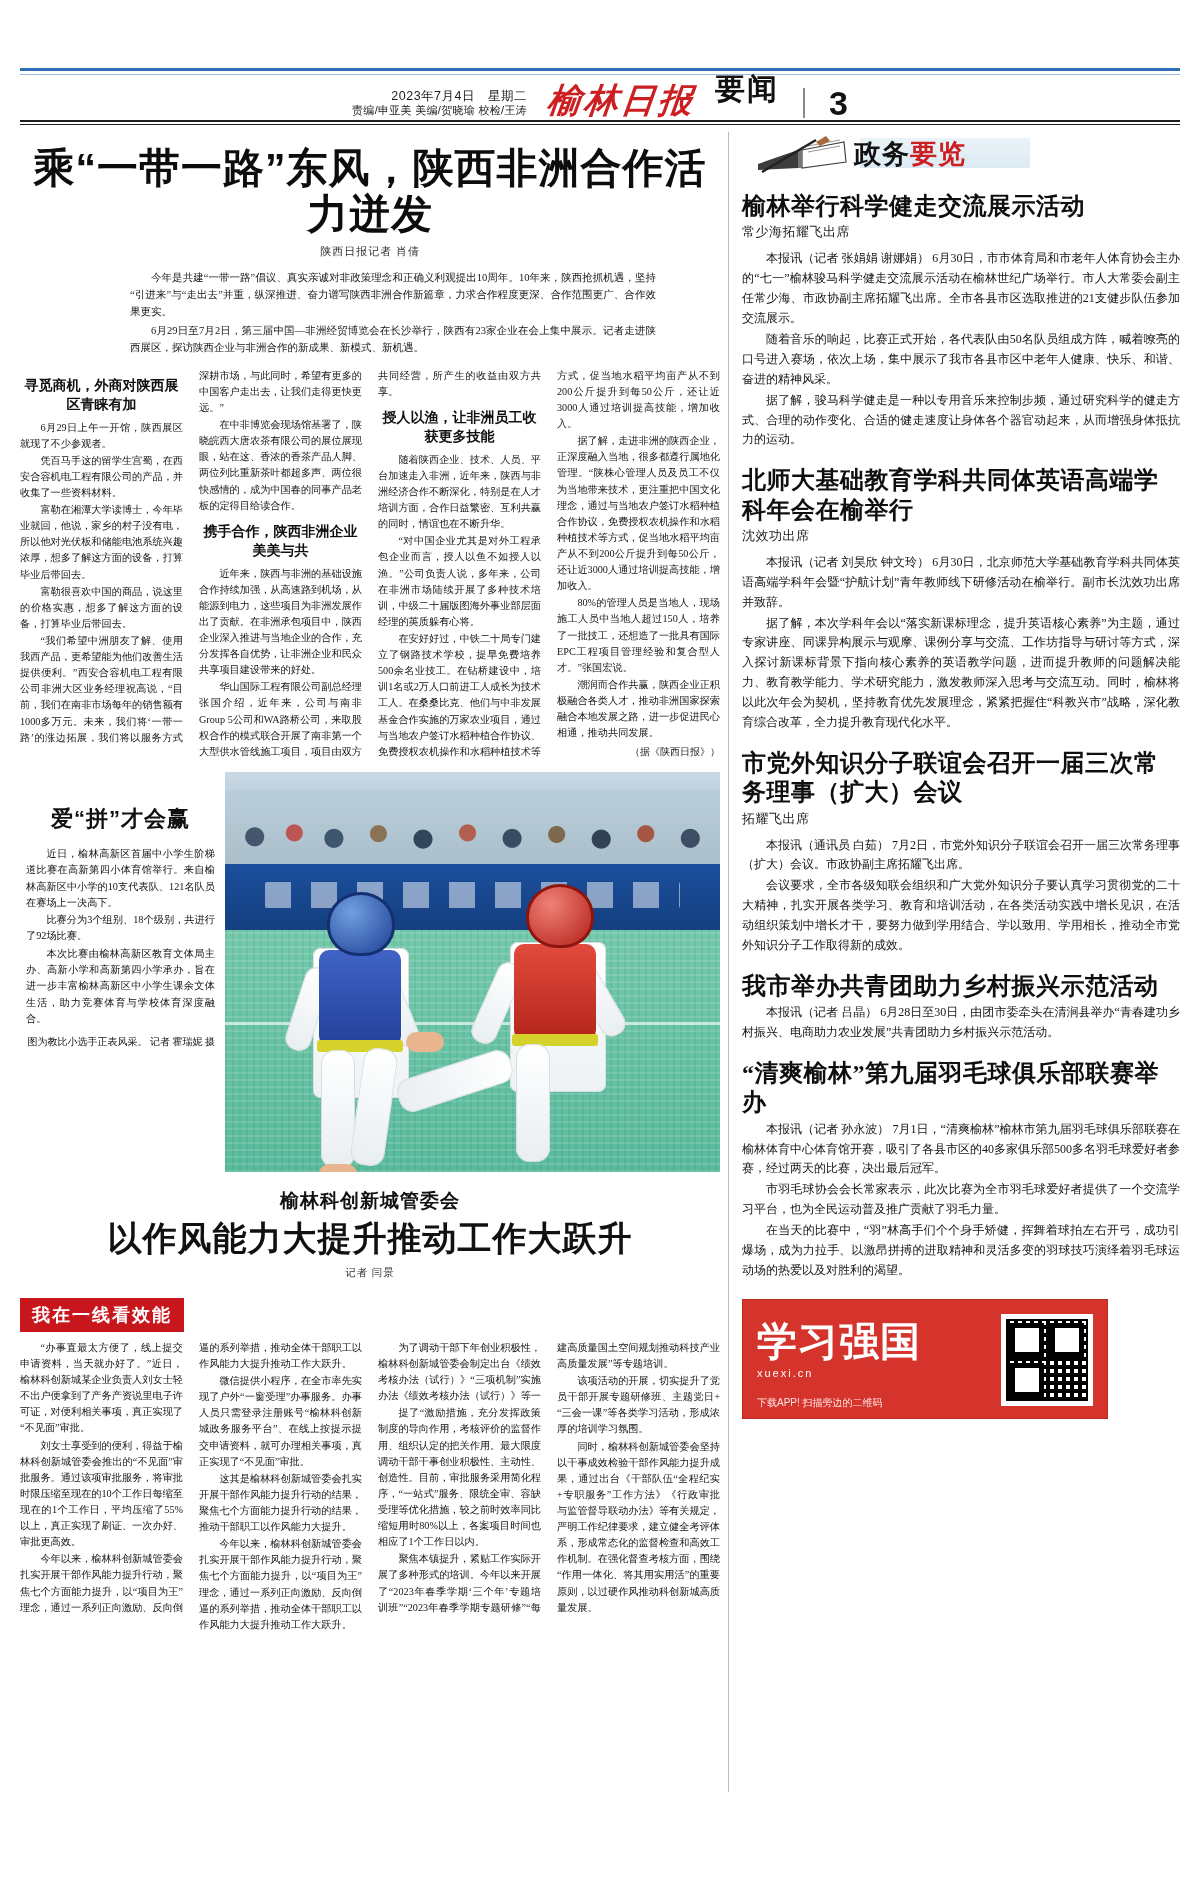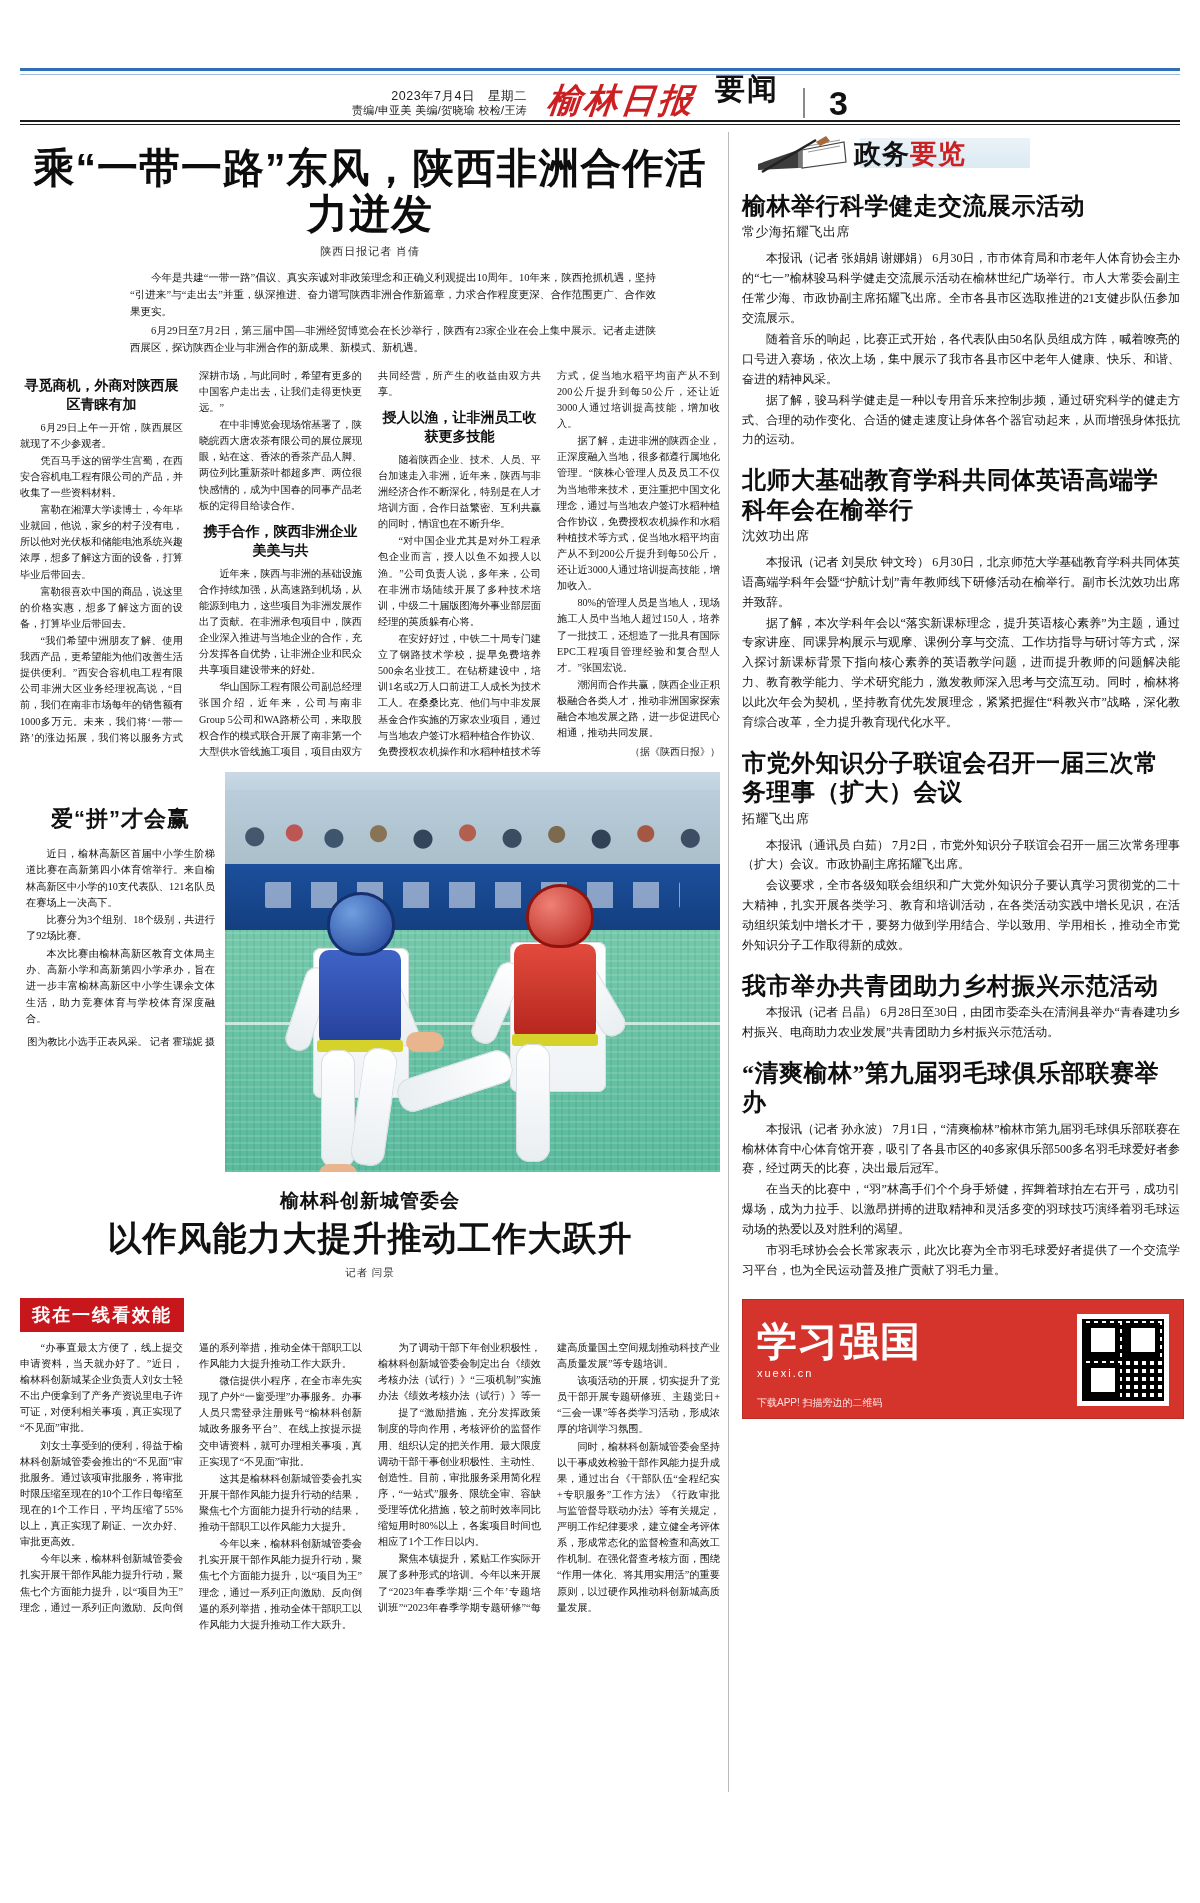--- a/index.html
+++ b/index.html
@@ -147,21 +147,21 @@
   .zw-text .yaolan{color:#cc1f22;}
 
   .r-headline{
     font-family:"Liberation Serif","DejaVu Serif",serif;font-weight:bold;
     font-size:24px;line-height:1.22;letter-spacing:.5px;color:#0f0f0f;margin:16px 0 2px 0;
   }
   .r-sub{font-size:13px;color:#1a1a1a;margin:2px 0 8px 0;letter-spacing:.5px;}
   .r-body p{font-size:12px;line-height:1.66;text-align:justify;text-indent:2em;margin:0 0 1px 0;color:#141414;}
 
   
-  .ad{position:relative;margin-top:18px;width:442px;height:120px;background:#d5342c;border:1px solid #bb2a22;box-sizing:border-box;overflow:hidden;}
+  .ad{position:relative;margin-top:18px;width:366px;height:120px;background:#d5342c;border:1px solid #bb2a22;box-sizing:border-box;overflow:hidden;}
   .ad-logo{position:absolute;left:14px;top:22px;color:#fff;font-family:"Liberation Serif","DejaVu Serif",serif;font-weight:bold;font-size:40px;letter-spacing:1px;line-height:1;}
   .ad-logo small{display:block;font-size:11px;font-weight:normal;letter-spacing:2px;margin-top:6px;font-family:"Liberation Sans","DejaVu Sans",sans-serif;}
   .ad-sub{position:absolute;left:14px;bottom:8px;color:#ffe3e1;font-size:10px;font-family:"Liberation Sans","DejaVu Sans",sans-serif;}
   .qr{position:absolute;right:14px;top:14px;width:92px;height:92px;background:#fff;padding:5px;box-sizing:border-box;}
   .qr-inner{width:100%;height:100%;
     background-image:
       repeating-linear-gradient(90deg,#000 0 4px,#fff 4px 8px),
       repeating-linear-gradient(0deg,#000 0 4px,#fff 4px 8px);
     background-blend-mode:multiply;}
   .qr-eye{position:absolute;width:24px;height:24px;border:5px solid #000;background:#fff;}
@@ -343,22 +343,22 @@
       <div class="r-headline">我市举办共青团助力乡村振兴示范活动</div>
       <div class="r-body">
         <p>本报讯（记者 吕晶） 6月28日至30日，由团市委牵头在清涧县举办“青春建功乡村振兴、电商助力农业发展”共青团助力乡村振兴示范活动。</p>
       </div>
     </div>
 
     <div>
       <div class="r-headline">“清爽榆林”第九届羽毛球俱乐部联赛举办</div>
       <div class="r-body">
         <p>本报讯（记者 孙永波） 7月1日，“清爽榆林”榆林市第九届羽毛球俱乐部联赛在榆林体育中心体育馆开赛，吸引了各县市区的40多家俱乐部500多名羽毛球爱好者参赛，经过两天的比赛，决出最后冠军。</p>
+        <p>市羽毛球协会会长常家表示，此次比赛为全市羽毛球爱好者提供了一个交流学习平台，也为全民运动普及推广贡献了羽毛力量。</p>
         <p>在当天的比赛中，“羽”林高手们个个身手矫健，挥舞着球拍左右开弓，成功引爆场，成为力拉手、以激昂拼搏的进取精神和灵活多变的羽球技巧演绎着羽毛球运动场的热爱以及对胜利的渴望。</p>
-        <p>市羽毛球协会会长常家表示，此次比赛为全市羽毛球爱好者提供了一个交流学习平台，也为全民运动普及推广贡献了羽毛力量。</p>
       </div>
     </div>
 
     <div class="ad">
       <div class="ad-logo">
         <span>学习强国</span>
         <small>xuexi.cn</small>
       </div>
       <div class="ad-sub">下载APP! 扫描旁边的二维码</div>
       <div class="qr">

